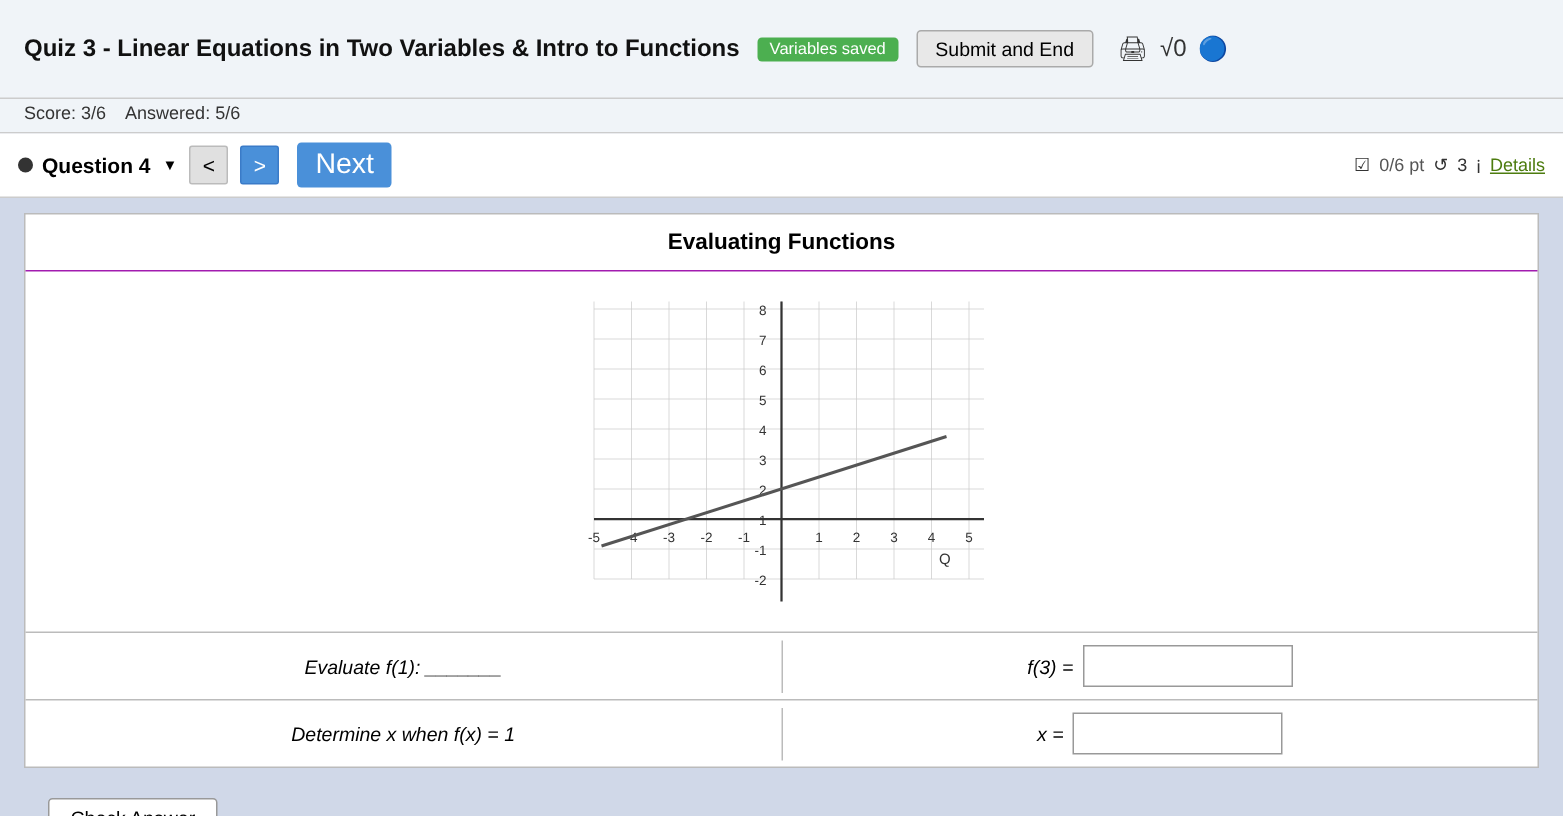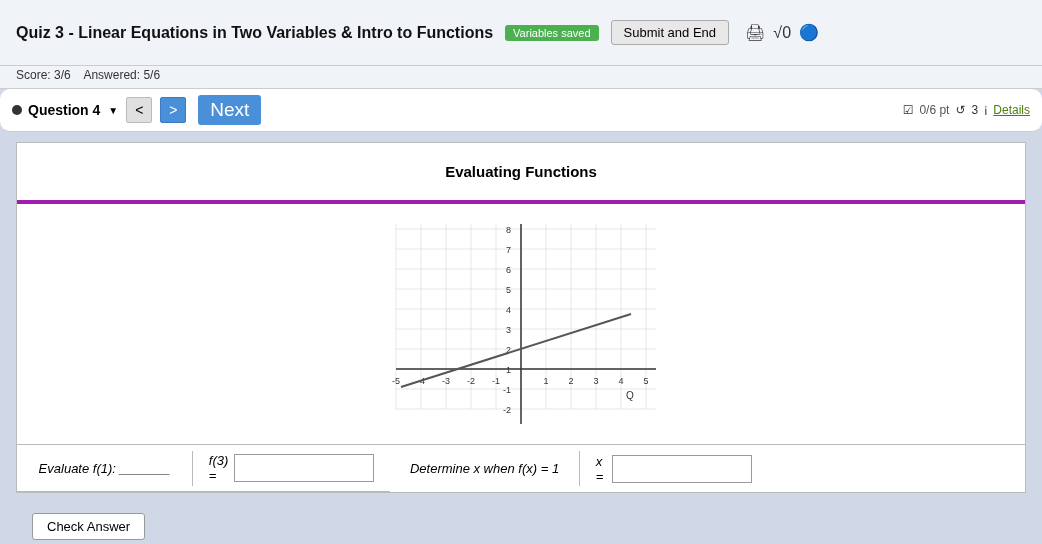--- a/index.html
+++ b/index.html
@@ -51,21 +51,20 @@
       cursor: pointer;
       color: #333;
     }
     .nav-bar {
       background: #fff;
       padding: 6px 12px;
       display: flex;
       align-items: center;
       gap: 8px;
       border-bottom: 1px solid #ccc;
-      border-radius: 10px;
     }
     .question-label {
       display: flex;
       align-items: center;
       gap: 6px;
       font-size: 14px;
       font-weight: bold;
     }
     .dot {
       width: 10px;
@@ -120,22 +119,22 @@
     }
     .main-content {
       margin: 10px 16px;
       background: white;
       border: 1px solid #bbb;
     }
     .section-title {
       text-align: center;
       font-size: 15px;
       font-weight: bold;
-      padding: 20px;
-      border-bottom: 4px solid #a21caf;
+      padding: 10px;
+      border-bottom: 1px solid #a21caf;
     }
     .question-text {
       padding: 8px 12px;
       font-size: 13px;
       font-style: italic;
       border-bottom: 1px solid #bbb;
     }
     .graph-area {
       display: flex;
       justify-content: center;
@@ -146,21 +145,21 @@
       position: relative;
       width: 300px;
       height: 220px;
     }
     svg.graph {
       width: 300px;
       height: 220px;
     }
     .answer-rows {
       display: flex;
-      flex-direction: row;
+      flex-direction: column;
     }
     .answer-row {
       display: flex;
       align-items: center;
       border-bottom: 1px solid #bbb;
     }
     .answer-row:last-child {
       border-bottom: none;
     }
     .answer-label {

